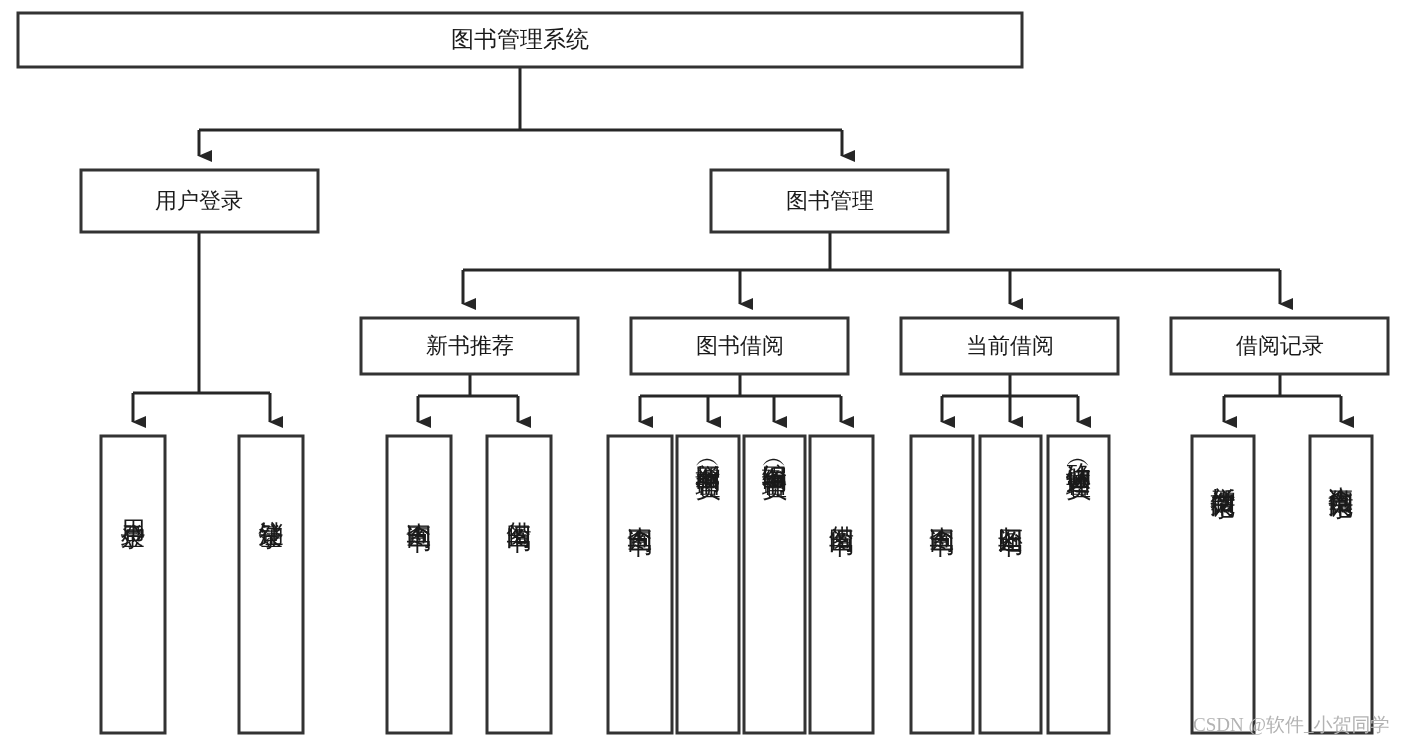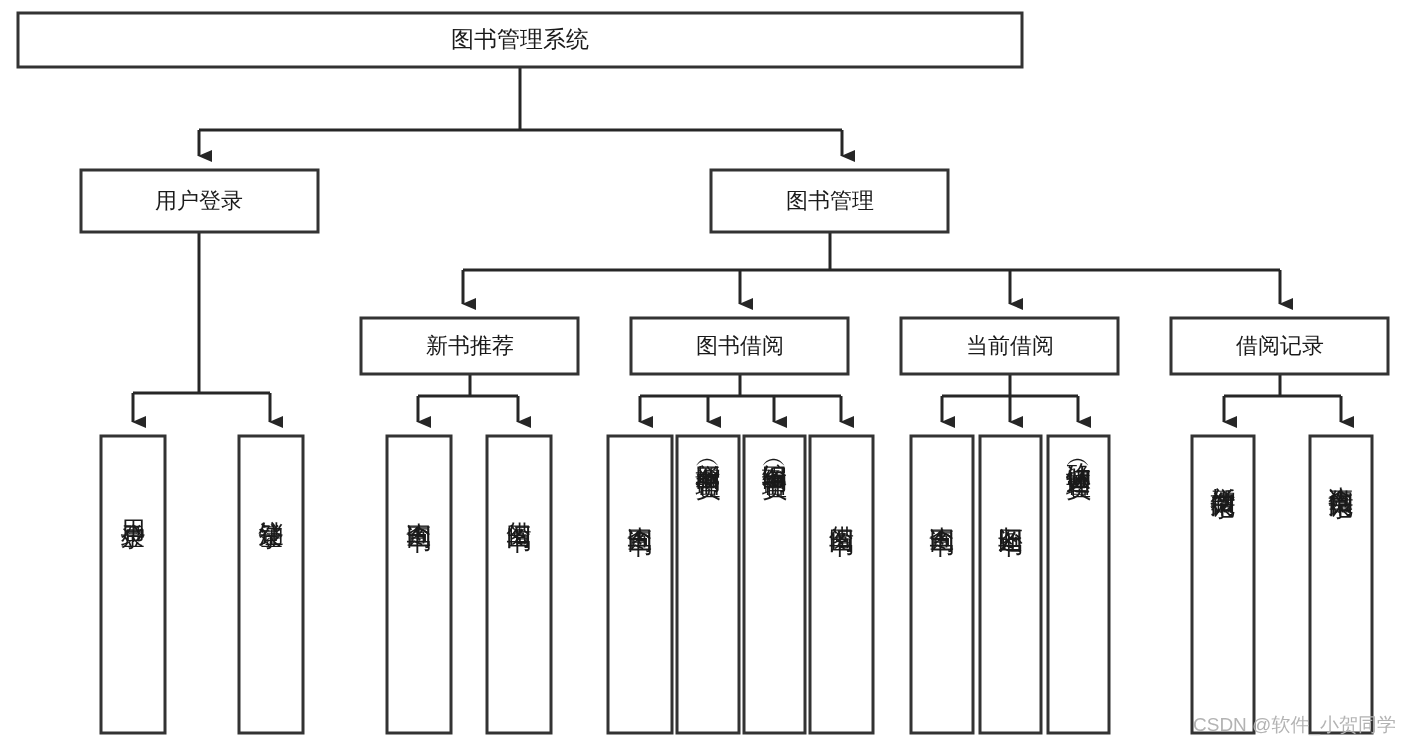--- a/index.html
+++ b/index.html
@@ -62,21 +62,21 @@
     font-size: 25px;
     line-height: 1;
     color: #1a1a1a;
     letter-spacing: 2px;
     white-space: nowrap;
   }
   .watermark {
     position: absolute;
     left: 1193px;
     top: 712px;
-    font-family: Liberation Sans, sans-serif;
+    font-family: Liberation Serif, serif;
     font-size: 19px;
     color: #b3b3b3;
     white-space: nowrap;
   }
 </style>
 </head>
 <body>
 
 <div id="diagram-root">
 

